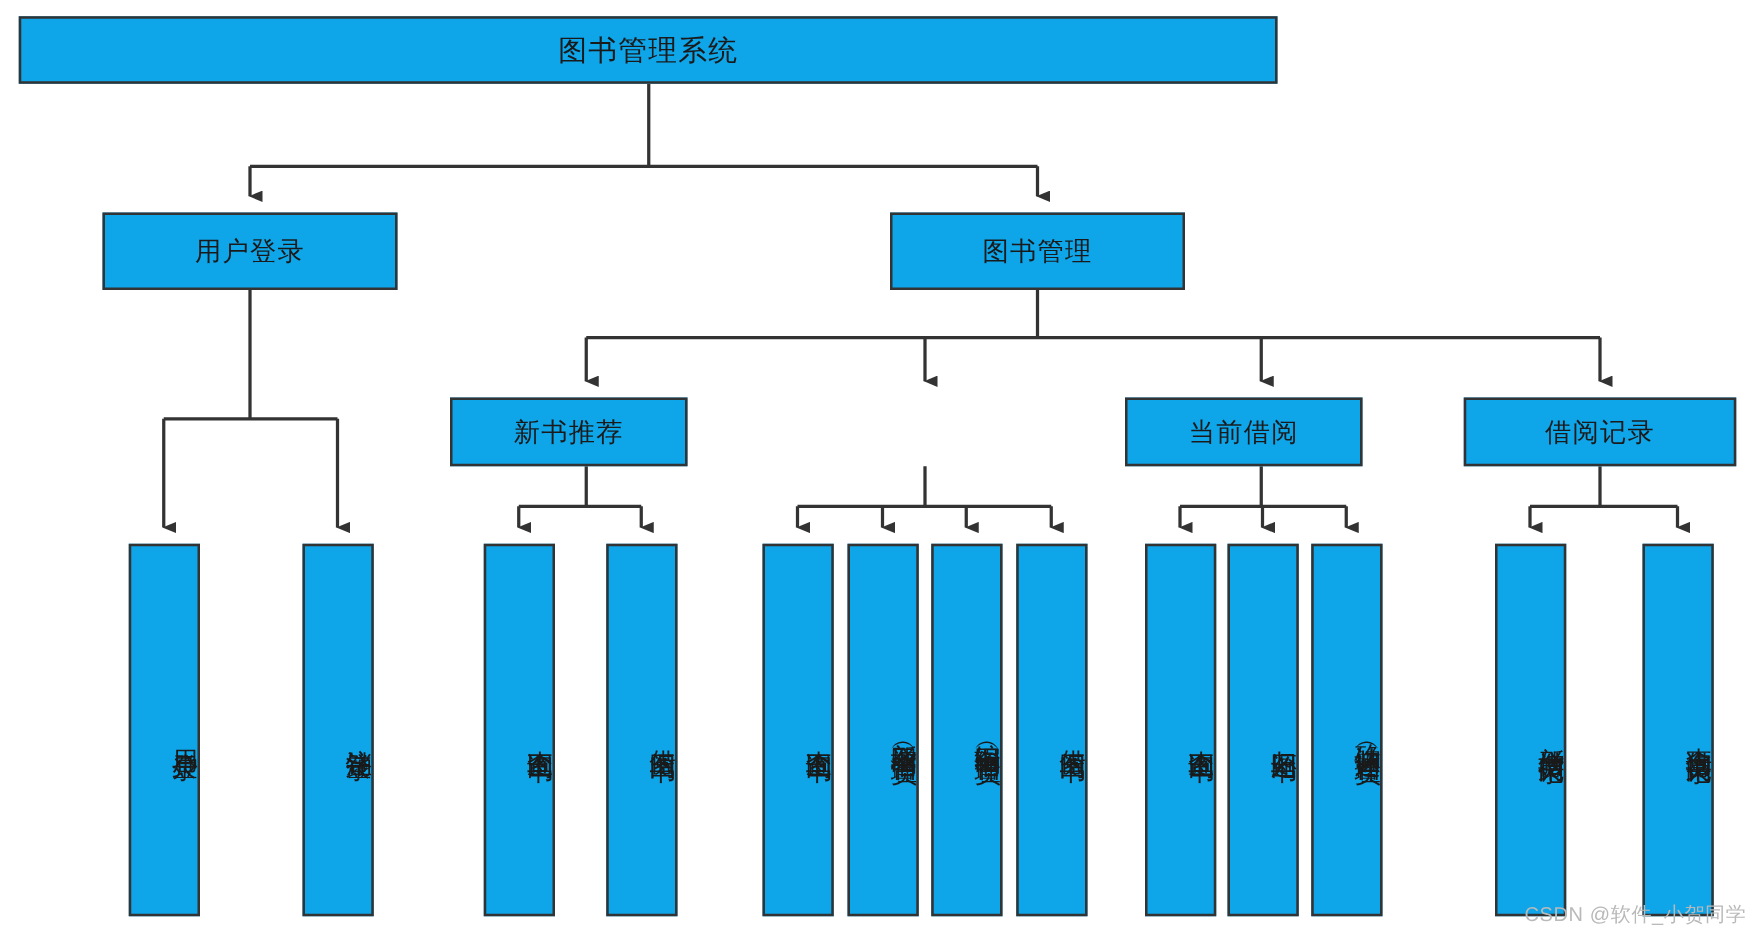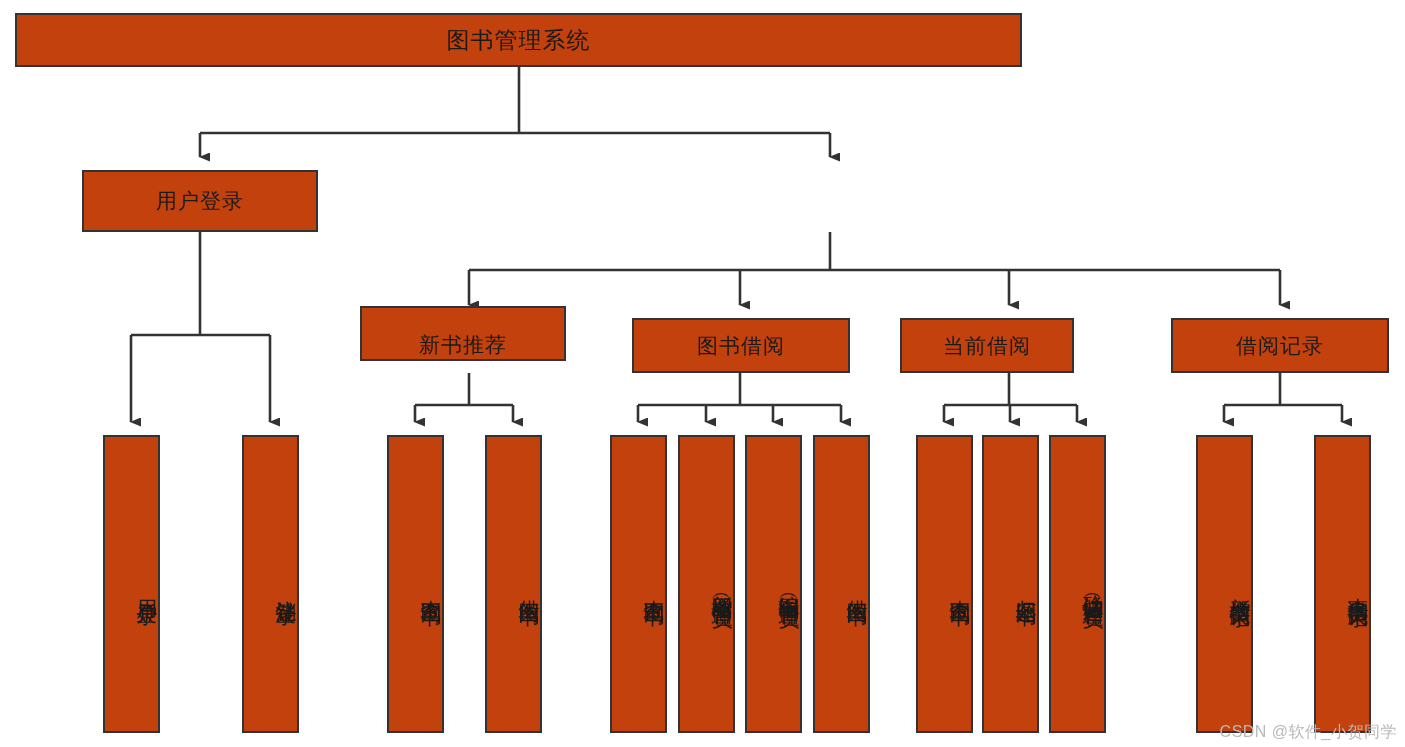--- a/index.html
+++ b/index.html
@@ -19,21 +19,21 @@
     position: absolute;
     left: 0;
     top: 0;
     width: 1405px;
     height: 747px;
   }
   .node {
     position: absolute;
     box-sizing: border-box;
     border: 2px solid #333333;
-    background: #c2410c;
+    background: #0ea5e9;
     display: flex;
     align-items: center;
     justify-content: center;
     color: #1a1a1a;
   }
   .node.horiz {
     font-size: 21px;
     letter-spacing: 1px;
   }
   .node.vert {
@@ -120,28 +120,28 @@
     </g>
   </svg>
 
   <div class="node horiz" id="title-node" style="left:15px; top:13px; width:1007px; height:54px;">
     <span>图书管理系统</span>
   </div>
 
   <div class="node horiz" style="left:82px; top:170px; width:236px; height:62px;">
     <span>用户登录</span>
   </div>
+  <div class="node horiz" style="left:712px; top:170px; width:236px; height:62px;">
+    <span>图书管理</span>
+  </div>
 
-  <div class="node horiz" style="left:360px; top:306px; width:206px; height:55px;align-items:flex-end;">
+  <div class="node horiz" style="left:360px; top:318px; width:190px; height:55px;">
     <span>新书推荐</span>
   </div>
-  <div class="node horiz" style="left:632px; top:318px; width:218px; height:55px;">
-    <span>图书借阅</span>
-  </div>
-  <div class="node horiz" style="left:900px; top:318px; width:174px; height:55px;">
+  <div class="node horiz" style="left:900px; top:318px; width:190px; height:55px;">
     <span>当前借阅</span>
   </div>
   <div class="node horiz" style="left:1171px; top:318px; width:218px; height:55px;text-align:center;">
     <span>借阅记录</span>
   </div>
 
   <div class="node vert" style="left:103px; top:435px; width:57px; height:298px;">
     <span class="vtext">用户登录</span>
   </div>
   <div class="node vert" style="left:242px; top:435px; width:57px; height:298px;">

